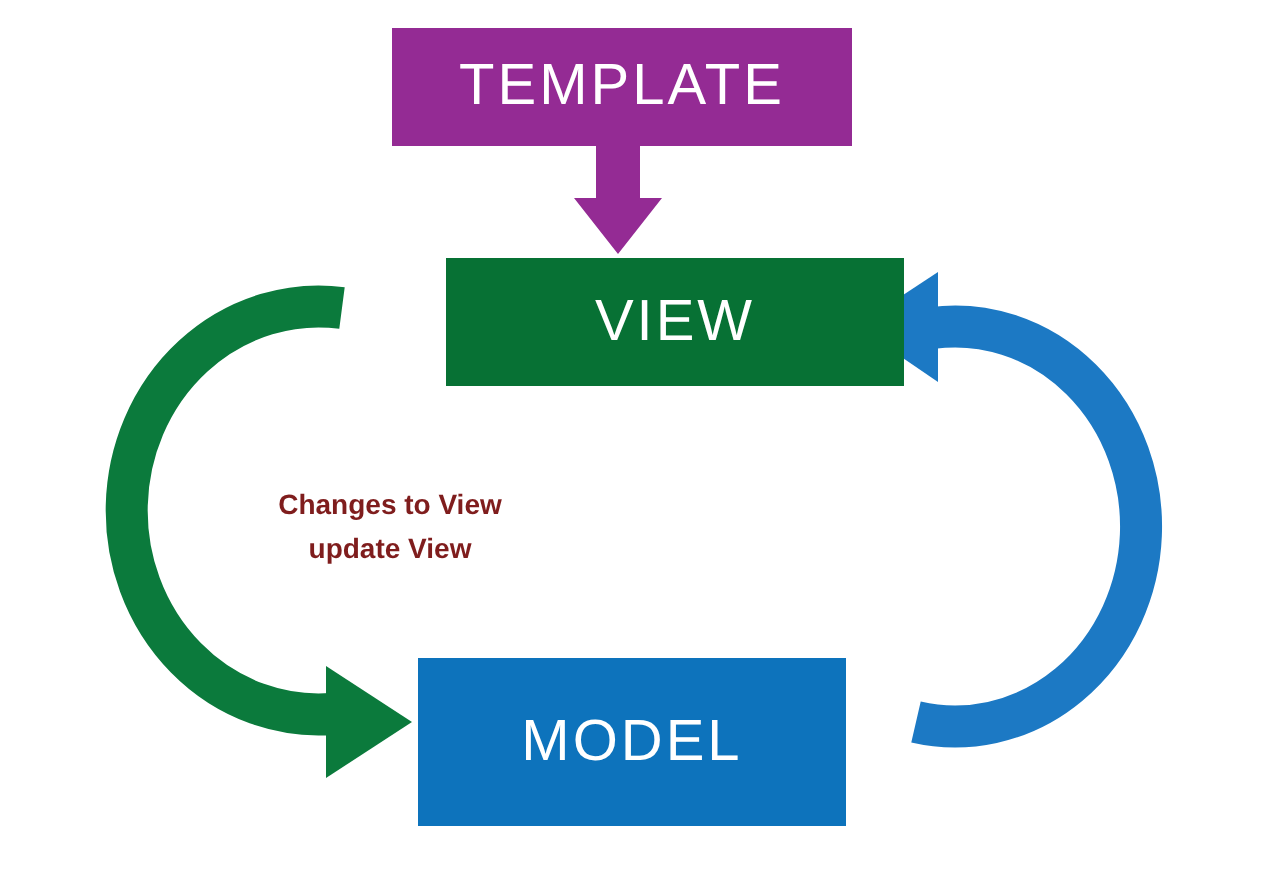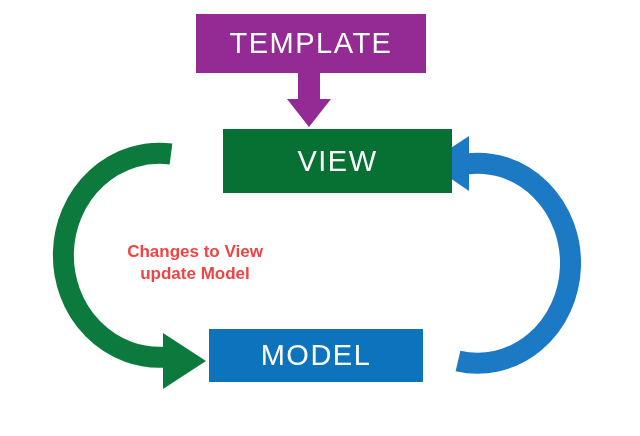--- a/index.html
+++ b/index.html
@@ -17,29 +17,29 @@
     position: absolute;
     display: flex; align-items: center; justify-content: center;
   }
   .box-label {
     font-size: 29px;
     font-weight: 400;
     letter-spacing: 1.5px;
   }
   .box-template { left: 196px; top: 14px;  width: 230px; height: 59px; }
   .box-view     { left: 193px; top: 129px; width: 229px; height: 64px; margin-left: 30px; }
-  .box-model    { left: 209px; top: 329px; width: 214px; height: 53px; }
+  .box-model    { left: 209px; top: 329px; width: 214px; height: 84px; }
   .flow-label {
     position: absolute;
     width: 210px;
     text-align: center;
-    font-size: 17px;
+    font-size: 14px;
     font-weight: 700;
     line-height: 22px;
-    color: #ef4444;
+    color: #7f1d1d;
   }
   .flow-label-left  { left: 90px;  top: 241px; }
   .flow-label-right { left: 342px; top: 241px; }
   .flow-label .line { display: block; }
 </style>
 </head>
 <body>
 
 <div class="canvas" style="background-color: rgb(255, 255, 255);">
 
@@ -61,19 +61,19 @@
   <div class="box box-view" style="background-color: rgb(7, 113, 52);">
     <span class="box-label" style="color: rgb(255, 255, 255);">VIEW</span>
   </div>
 
   <div class="box box-model" style="background-color: rgb(13, 115, 188);">
     <span class="box-label" style="color: rgb(255, 255, 255);">MODEL</span>
   </div>
 
   <div class="flow-label flow-label-left">
     <span class="line">Changes to View</span>
-    <span class="line">update Model</span>
+    <span class="line">update View</span>
   </div>
 
   <div class="flow-label flow-label-right">
   </div>
 
 </div>
 
 </body></html>

